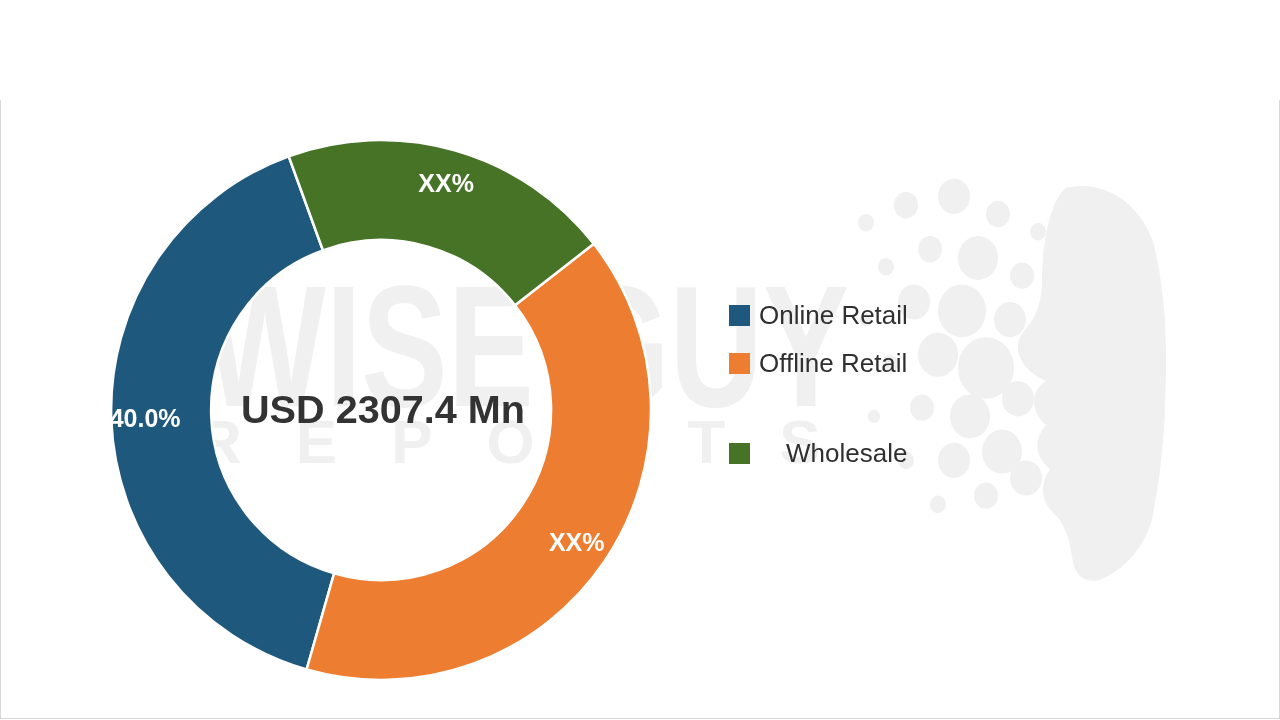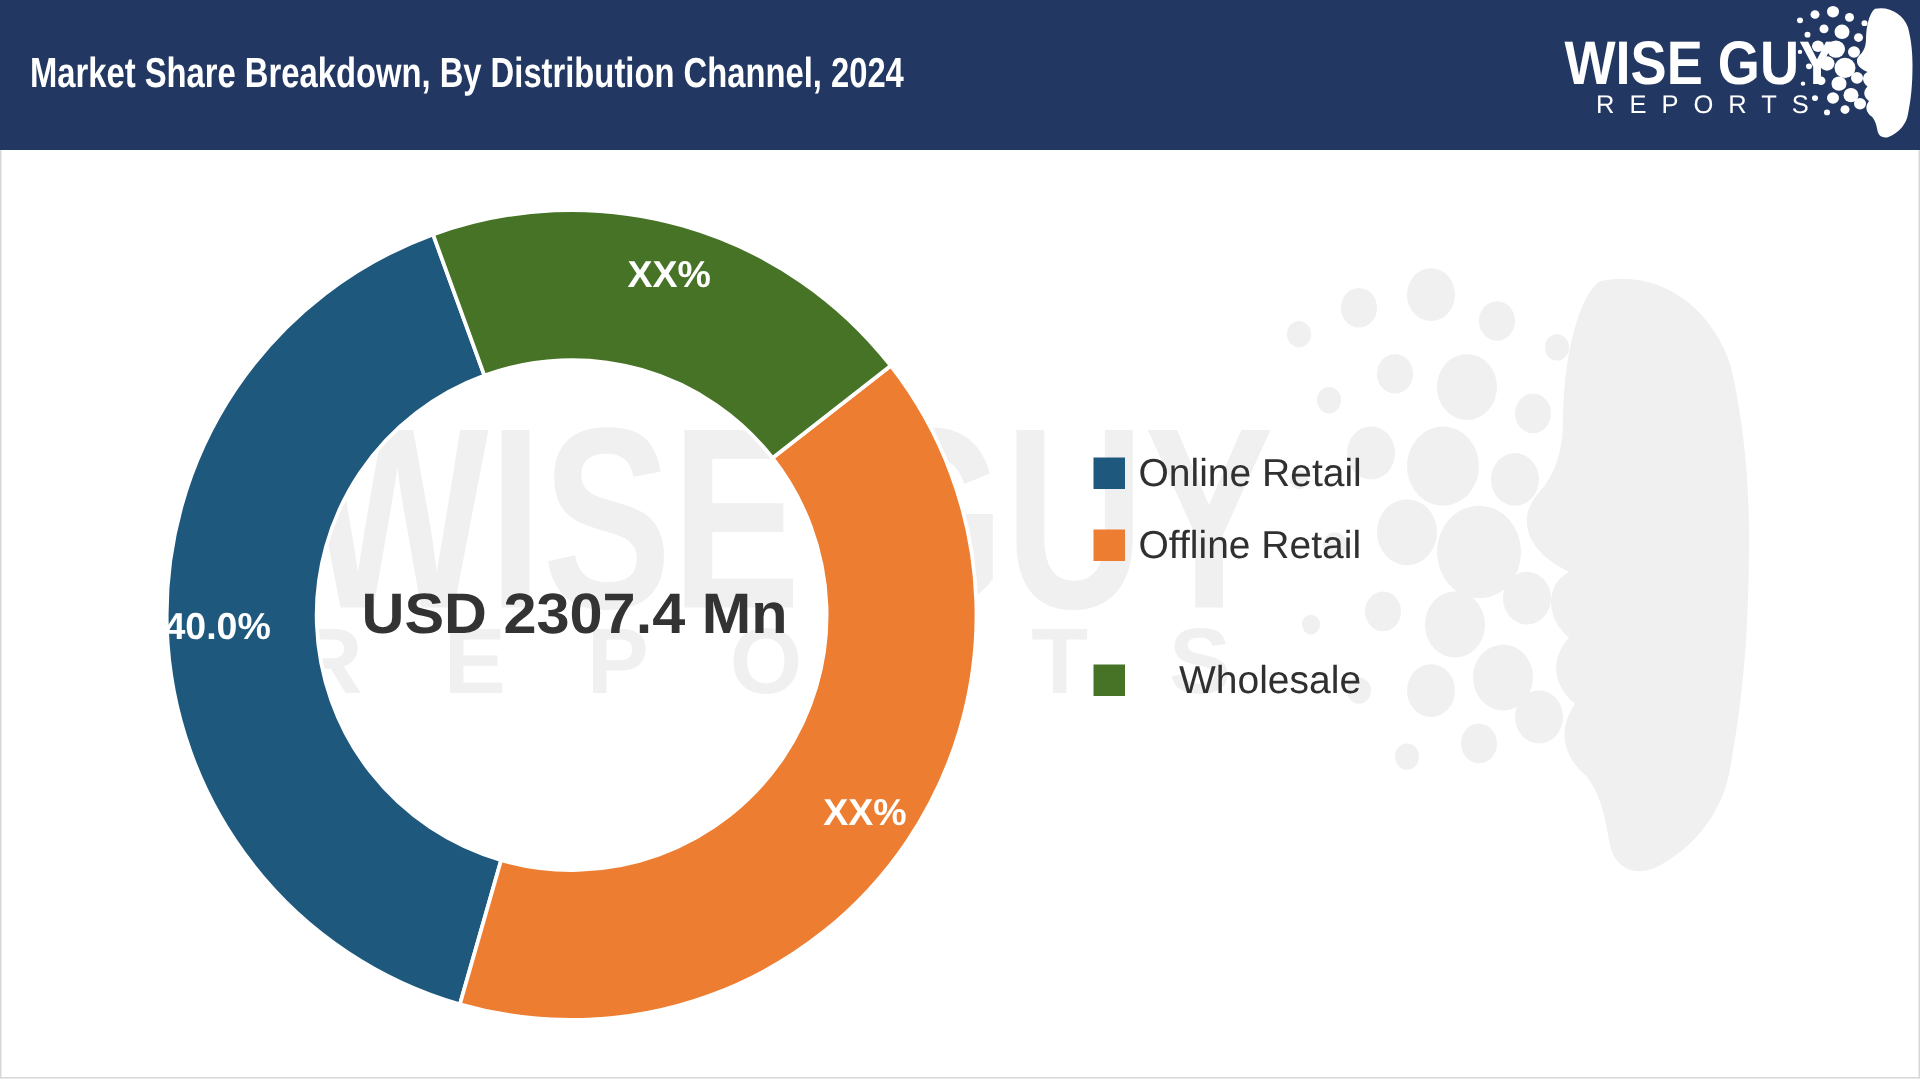--- a/index.html
+++ b/index.html
@@ -84,28 +84,20 @@
         <circle cx="23" cy="76" r="2"></circle>
           <circle cx="35" cy="74" r="3"></circle>
           <circle cx="45" cy="70" r="4"></circle>
       </g>
     </symbol>
   </defs>
 </svg>
 
 <div class="page">
 
-  <div class="header">
-    <div class="page-title">Market Share Breakdown, By Distribution Channel, 2024</div>
-    <div class="logo-wordmark">WISE GUY</div>
-    <div class="logo-sub">REPORTS</div>
-    <svg class="logo-face" viewBox="0 0 85 100" preserveAspectRatio="none">
-        <use href="#wgr-face"></use>
-      </svg>
-  </div>
 
   <div class="body">
 
     <div class="wm-wordmark">WISE GUY</div>
     <div class="wm-sub">REPORTS</div>
     <svg class="wm-face" viewBox="0 0 85 100" preserveAspectRatio="none">
         <use href="#wgr-face"></use>
       </svg>
 
     <svg class="donut-svg" viewBox="0 100 1280 620">

